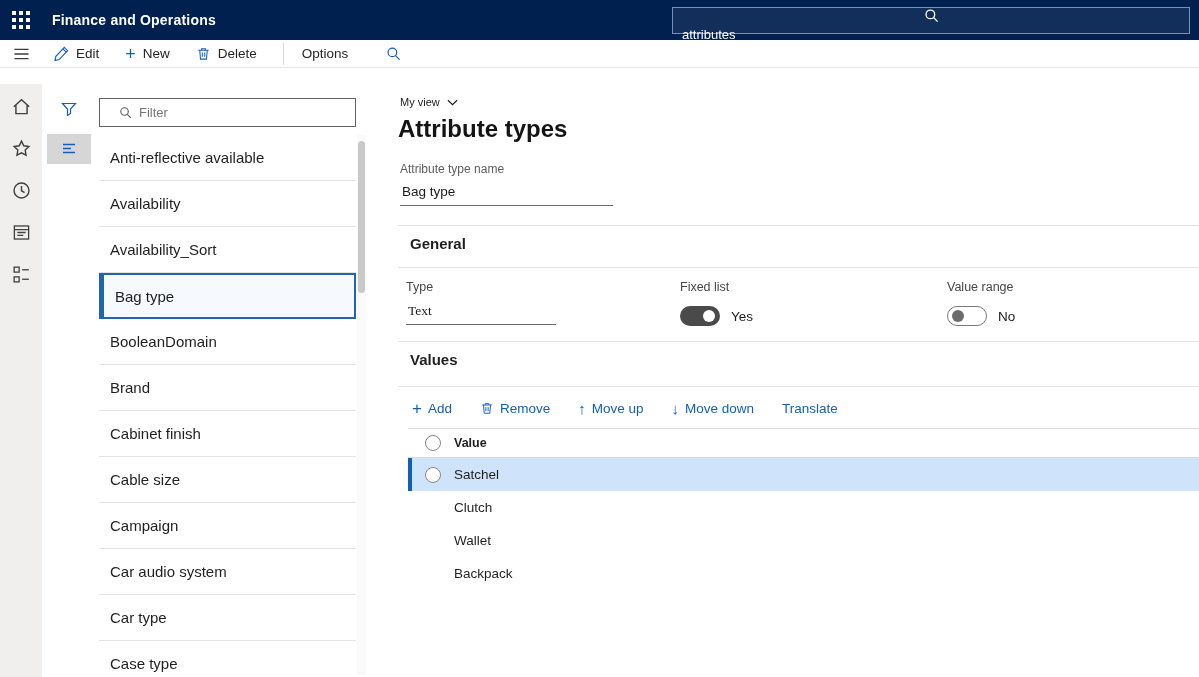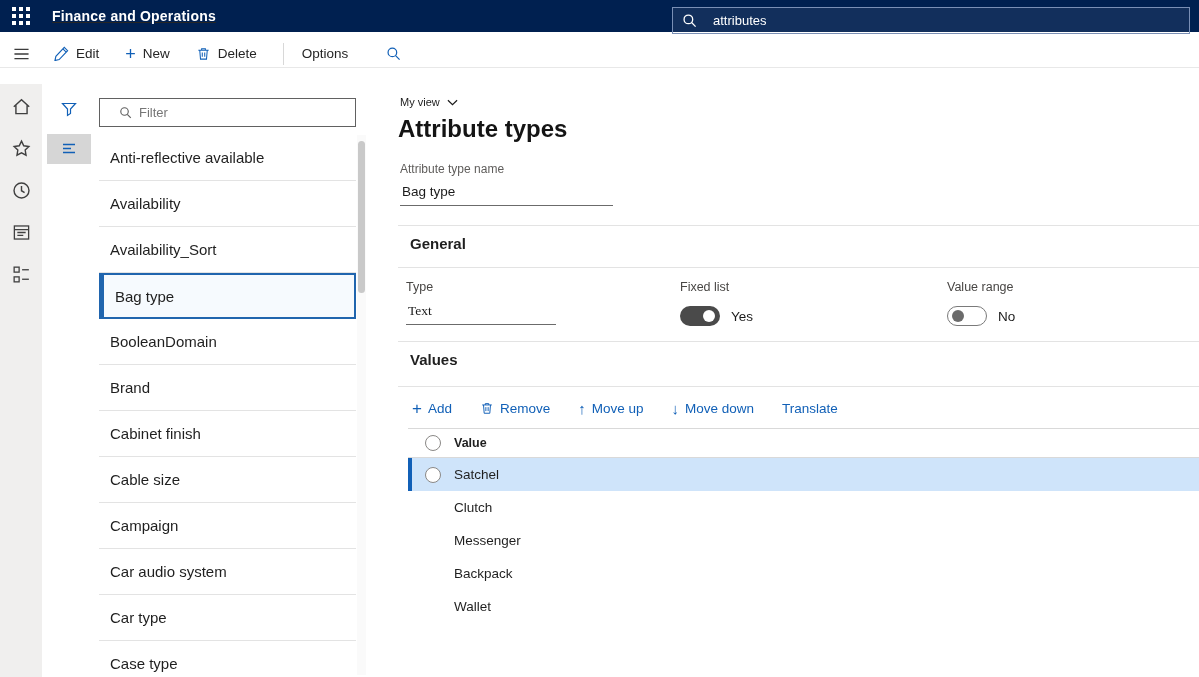--- a/index.html
+++ b/index.html
@@ -1,26 +1,26 @@
 <!DOCTYPE html>
 <html><head>
 <meta charset="utf-8">
 <style>
   * { box-sizing: border-box; margin: 0; padding: 0; }
   html, body { width: 1199px; height: 677px; }
   body { font-family: "Liberation Sans", "DejaVu Sans", sans-serif; background: #fff; position: relative; overflow: hidden; color: #252525; }
   svg { display: block; }
 
   
-  .topbar { position: absolute; top: 0; left: 0; width: 100%; height: 32px; background: #002050; display: flex; align-items: center; z-index: 10; text-decoration: underline; }
+  .topbar { position: absolute; top: 0; left: 0; width: 100%; height: 40px; background: #002050; display: flex; align-items: center; z-index: 10; }
   .waffle { width: 42px; height: 40px; display: flex; align-items: center; justify-content: center; cursor: pointer; }
   .waffle-grid { display: grid; grid-template-columns: repeat(3,4px); grid-template-rows: repeat(3,4px); gap: 3px; }
   .waffle-grid i { background: #fff; width: 4px; height: 4px; }
   .topbar-title { color: #fff; font-size: 14px; font-weight: 700; margin-left: 10px; letter-spacing: .2px; }
-  .topbar-search { position: absolute; left: 672px; top: 7px; width: 518px; height: 27px; border: 1px solid #7a8fb5; background: rgba(255,255,255,.07); display: flex; align-items: center; padding: 0 9px; gap: 16px; color: #fff; }
+  .topbar-search { position: absolute; left: 672px; top: 7px; width: 518px; height: 27px; border: 1px solid #7a8fb5; background: rgba(255,255,255,.07); display: flex; align-items: center; padding: 0 9px; gap: 4px; color: #fff; flex-direction: column; }
   .topbar-search input { background: transparent; border: none; outline: none; color: #fff; font-size: 13px; width: 100%; font-family: inherit; }
 
   
   .actionbar { position: absolute; top: 40px; left: 0; width: 100%; height: 28px; background: #fff; border-bottom: 1px solid #e8e8e8; display: flex; align-items: center; }
   .ab-burger { width: 42px; height: 44px; display: flex; align-items: center; justify-content: center; color: #3b3b3b; cursor: pointer; margin-right: 12px; }
   .ab-btn { display: flex; align-items: center; gap: 7px; font-size: 13.5px; color: #252525; margin-right: 26px; cursor: pointer; white-space: nowrap; }
   .ab-btn .ic { color: #1160b7; display: flex; align-items: center; }
   .ab-plus { color: #1160b7; font-size: 18px; line-height: 14px; font-weight: 400; }
   .ab-sep { width: 1px; height: 22px; background: #d8d8d8; margin-right: 18px; }
   .ab-search { margin-left: 12px; color: #1160b7; cursor: pointer; }
@@ -313,26 +313,21 @@
       <span>Satchel</span>
     </div>
     <div class="grid-row">
       <div class="sel-bar"></div>
         <div class="row-lead"></div>
       <span>Clutch</span>
     </div>
     <div class="grid-row">
       <div class="sel-bar"></div>
         <div class="row-lead"></div>
-      <span>Messenger</span>
+      <span>Wallet</span>
     </div>
     <div class="grid-row">
       <div class="sel-bar"></div>
         <div class="row-lead"></div>
       <span>Backpack</span>
     </div>
-    <div class="grid-row">
-      <div class="sel-bar"></div>
-        <div class="row-lead"></div>
-      <span>Wallet</span>
-    </div>
   </div>
 </div>
 
 </body></html>

